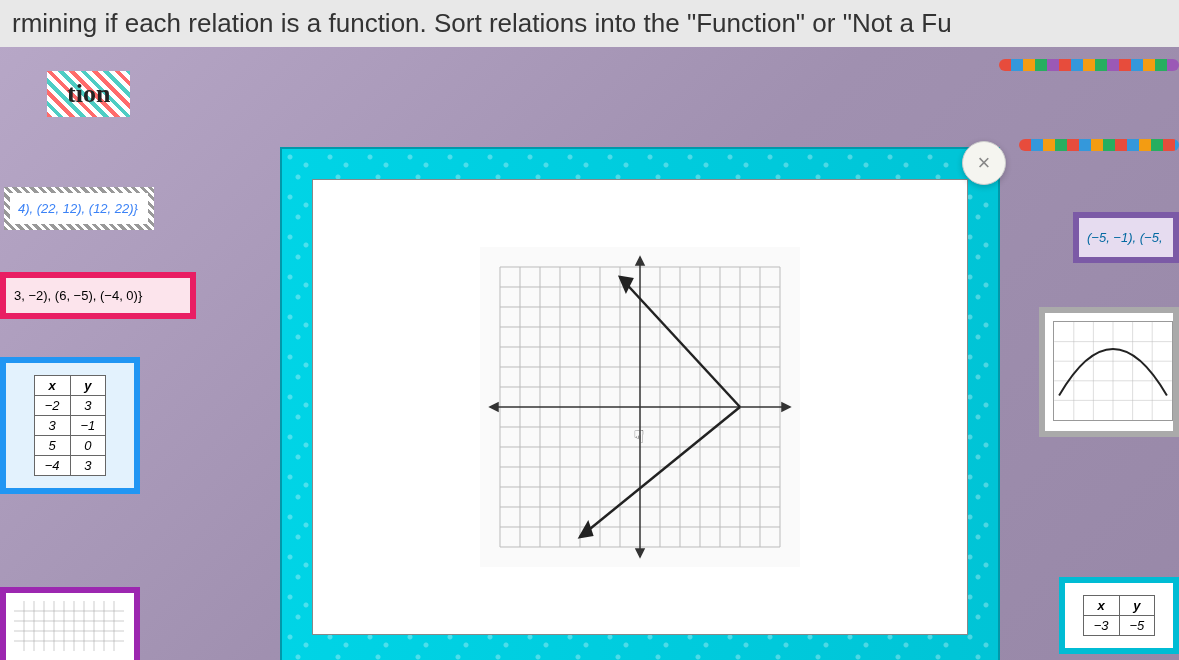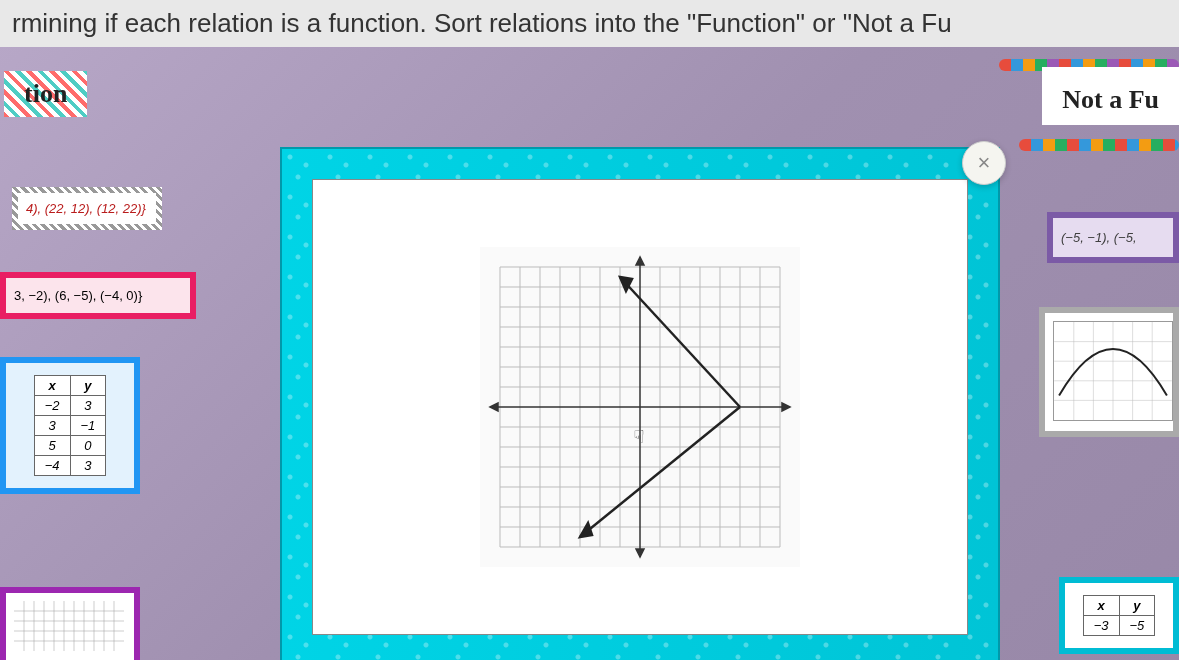--- a/index.html
+++ b/index.html
@@ -25,20 +25,21 @@
       padding: 20px 0;
     }
     .category-label {
       position: absolute;
       background: #fff;
       padding: 8px 20px;
       font-family: 'Comic Sans MS', cursive;
       font-weight: bold;
       font-size: 26px;
       color: #222;
+      margin-left: 43px;
     }
     .category-left {
       top: 20px;
       left: 0;
       border: 4px solid transparent;
       background-image: repeating-linear-gradient(45deg, #ff6b6b, #ff6b6b 4px, #fff 4px, #fff 8px, #4ecdc4 8px, #4ecdc4 12px, #fff 12px, #fff 16px);
       background-clip: padding-box;
     }
     .category-right {
       top: 20px;
@@ -68,26 +69,26 @@
     .card {
       position: absolute;
       background: #fff;
       border: 6px solid;
       padding: 8px;
       font-size: 13px;
     }
     .card-pink { border-color: #e91e63; background: #fce4ec; }
     .card-blue { border-color: #2196f3; background: #e3f2fd; }
     
-    .card-pairs1 { top: 140px; left: 12px; width: 150px; border-color: #888; border-style: solid; border-image: repeating-linear-gradient(45deg,#999 0 3px,#fff 3px 6px) 6; color:#b91c1c; font-style: italic;}
+    .card-pairs1 { top: 140px; left: 4px; width: 150px; border-color: #888; border-style: solid; border-image: repeating-linear-gradient(45deg,#999 0 3px,#fff 3px 6px) 6; color:#3b82f6; font-style: italic;}
     .card-pairs2 { top: 225px; left: 0; width: 196px; padding: 10px 8px; }
     .card-table1 { top: 310px; left: 0; width: 140px; }
     .card-graph1 { top: 540px; left: 0; width: 140px; height: 80px; border-color:#9c27b0; }
     
-    .card-right-pairs { top: 165px; right: 0; width: 132px; border-color: #7b5aa6; background:#e6dcf0; padding: 12px 8px; color:#404040; font-style:italic;}
+    .card-right-pairs { top: 165px; right: 0; width: 106px; border-color: #7b5aa6; background:#e6dcf0; padding: 12px 8px; color:#0369a1; font-style:italic;}
     .card-right-graph { top: 260px; right: 0; width: 140px; height: 130px; border-color:#aaa; background:#fff;}
     .card-right-table { top: 530px; right: 0; width: 120px; border-color:#00bcd4;}
     
     .xy-table { border-collapse: collapse; margin: 4px auto; background:#fff;}
     .xy-table th, .xy-table td {
       border: 1px solid #666;
       padding: 2px 10px;
       text-align: center;
       font-size: 13px;
       font-style: italic;
@@ -158,23 +159,20 @@
 
 <div class="instruction-bar">rmining if each relation is a function. Sort relations into the "Function" or "Not a Fu</div>
 
 <div class="workspace">
 
   <div class="category-label category-left">
     <span>tion</span>
   </div>
 
   <div class="dots-border"></div>
-  <div class="category-label category-right">
-    <span>Not a Fu</span>
-  </div>
   <div class="dots-border-2"></div>
 
   <div class="card card-pairs1">
     <span>4), (22, 12), (12, 22)}</span>
   </div>
   <div class="card card-pink card-pairs2">
     <span>3, −2), (6, −5), (−4, 0)}</span>
   </div>
   <div class="card card-blue card-table1">
     <table class="xy-table">

